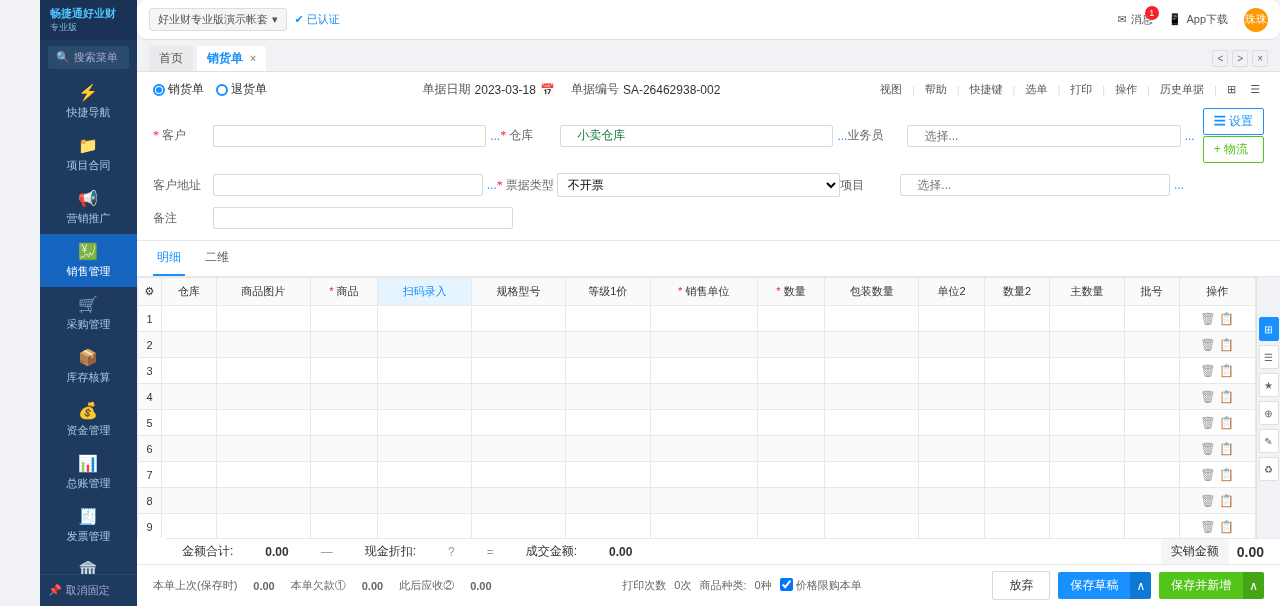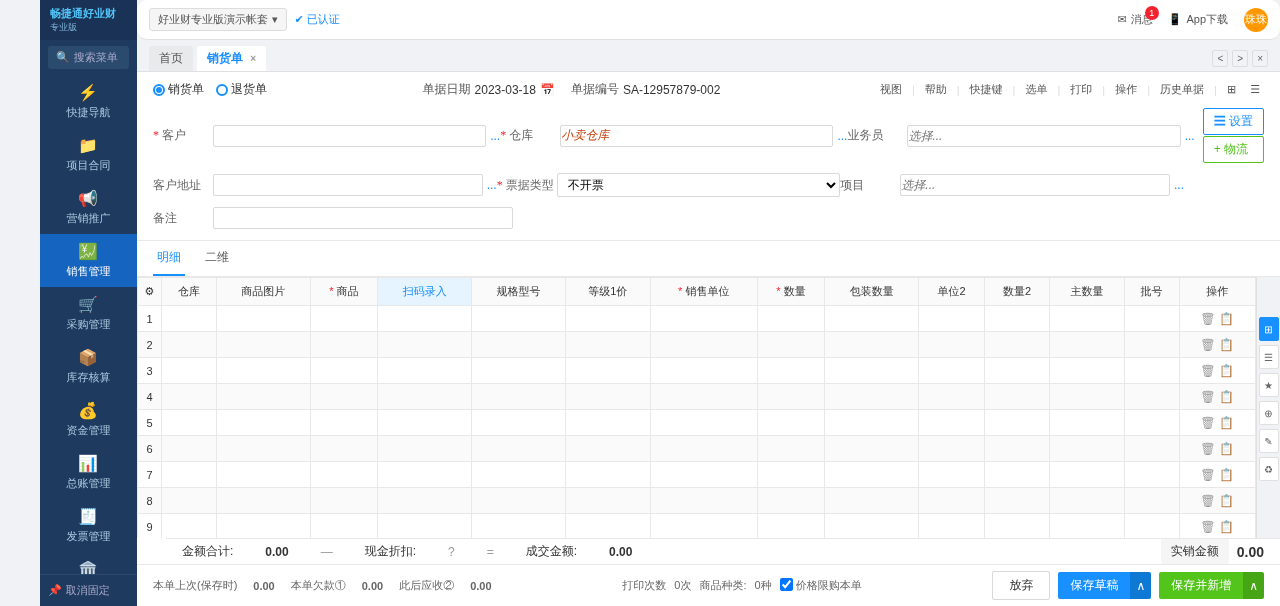--- a/index.html
+++ b/index.html
@@ -47,21 +47,21 @@
     .radio-dot.checked::after { content: ''; width: 6px; height: 6px; background: #1890ff; border-radius: 50%; }
     .form-meta { margin-left: auto; display: flex; align-items: center; gap: 16px; font-size: 12px; color: #555; }
     .form-meta-item { display: flex; align-items: center; gap: 4px; }
     .toolbar-actions { display: flex; align-items: center; gap: 6px; font-size: 11px; color: #555; }
     .toolbar-btn { background: none; border: none; cursor: pointer; font-size: 11px; color: #555; display: flex; align-items: center; gap: 2px; padding: 2px 4px; }
 
     .form-fields { display: flex; flex-wrap: wrap; gap: 0; }
     .field-group { display: flex; align-items: center; padding: 4px 0; min-width: 300px; flex: 1; }
     .field-label { color: #666; white-space: nowrap; min-width: 60px; font-family: Liberation Serif, serif; }
     .field-label.required::before { content: '* '; color: #f5222d; }
-    .field-input { flex: 1; border: 1px solid #d9d9d9; border-radius: 2px; padding: 3px 0; font-size: 12px; background: #fff; color: #c2410c; min-width: 120px; font-style: italic; }
+    .field-input { flex: 1; border: 1px solid #d9d9d9; border-radius: 2px; padding: 3px 16px; font-size: 12px; background: #fff; color: #15803d; min-width: 120px; }
     .field-dots { color: #1890ff; cursor: pointer; margin-left: 4px; }
     .field-select-wrapper { display: flex; align-items: center; gap: 4px; flex: 1; }
     .field-select { flex: 1; border: 1px solid #d9d9d9; border-radius: 2px; padding: 3px 6px; font-size: 12px; background: #fff; }
     .btn-setup { background: #fff; border: 1px solid #1890ff; color: #1890ff; padding: 4px 10px; border-radius: 2px; cursor: pointer; font-size: 12px; display: flex; align-items: center; gap: 3px; }
     .btn-add { background: #fff; border: 1px solid #52c41a; color: #52c41a; padding: 4px 10px; border-radius: 2px; cursor: pointer; font-size: 12px; display: flex; align-items: center; gap: 3px; }
 
     
     .content-tabs { background: #fff; padding: 0 16px; display: flex; align-items: center; gap: 16px; border-bottom: 1px solid #e8e8e8; }
     .content-tab { padding: 8px 4px; font-size: 12px; cursor: pointer; color: #555; border-bottom: 2px solid transparent; }
     .content-tab.active { color: #1890ff; border-bottom-color: #1890ff; }
@@ -225,21 +225,21 @@
           </label>
         </div>
         <div class="form-meta">
           <div class="form-meta-item">
             <span>单据日期</span>
             <span style="color:#333;cursor:pointer;">2023-03-18</span>
             <span style="cursor:pointer;">📅</span>
           </div>
           <div class="form-meta-item">
             <span>单据编号</span>
-            <span style="color:#333;cursor:pointer;">SA-12957879-002</span>
+            <span style="color:#333;cursor:pointer;">SA-26462938-002</span>
           </div>
         </div>
         <div class="toolbar-actions" style="margin-left:auto;">
           <button class="toolbar-btn">视图</button>
           <span style="color:#ddd;">|</span>
           <button class="toolbar-btn">帮助</button>
           <span style="color:#ddd;">|</span>
           <button class="toolbar-btn">快捷键</button>
           <span style="color:#ddd;">|</span>
           <button class="toolbar-btn">选单</button>

